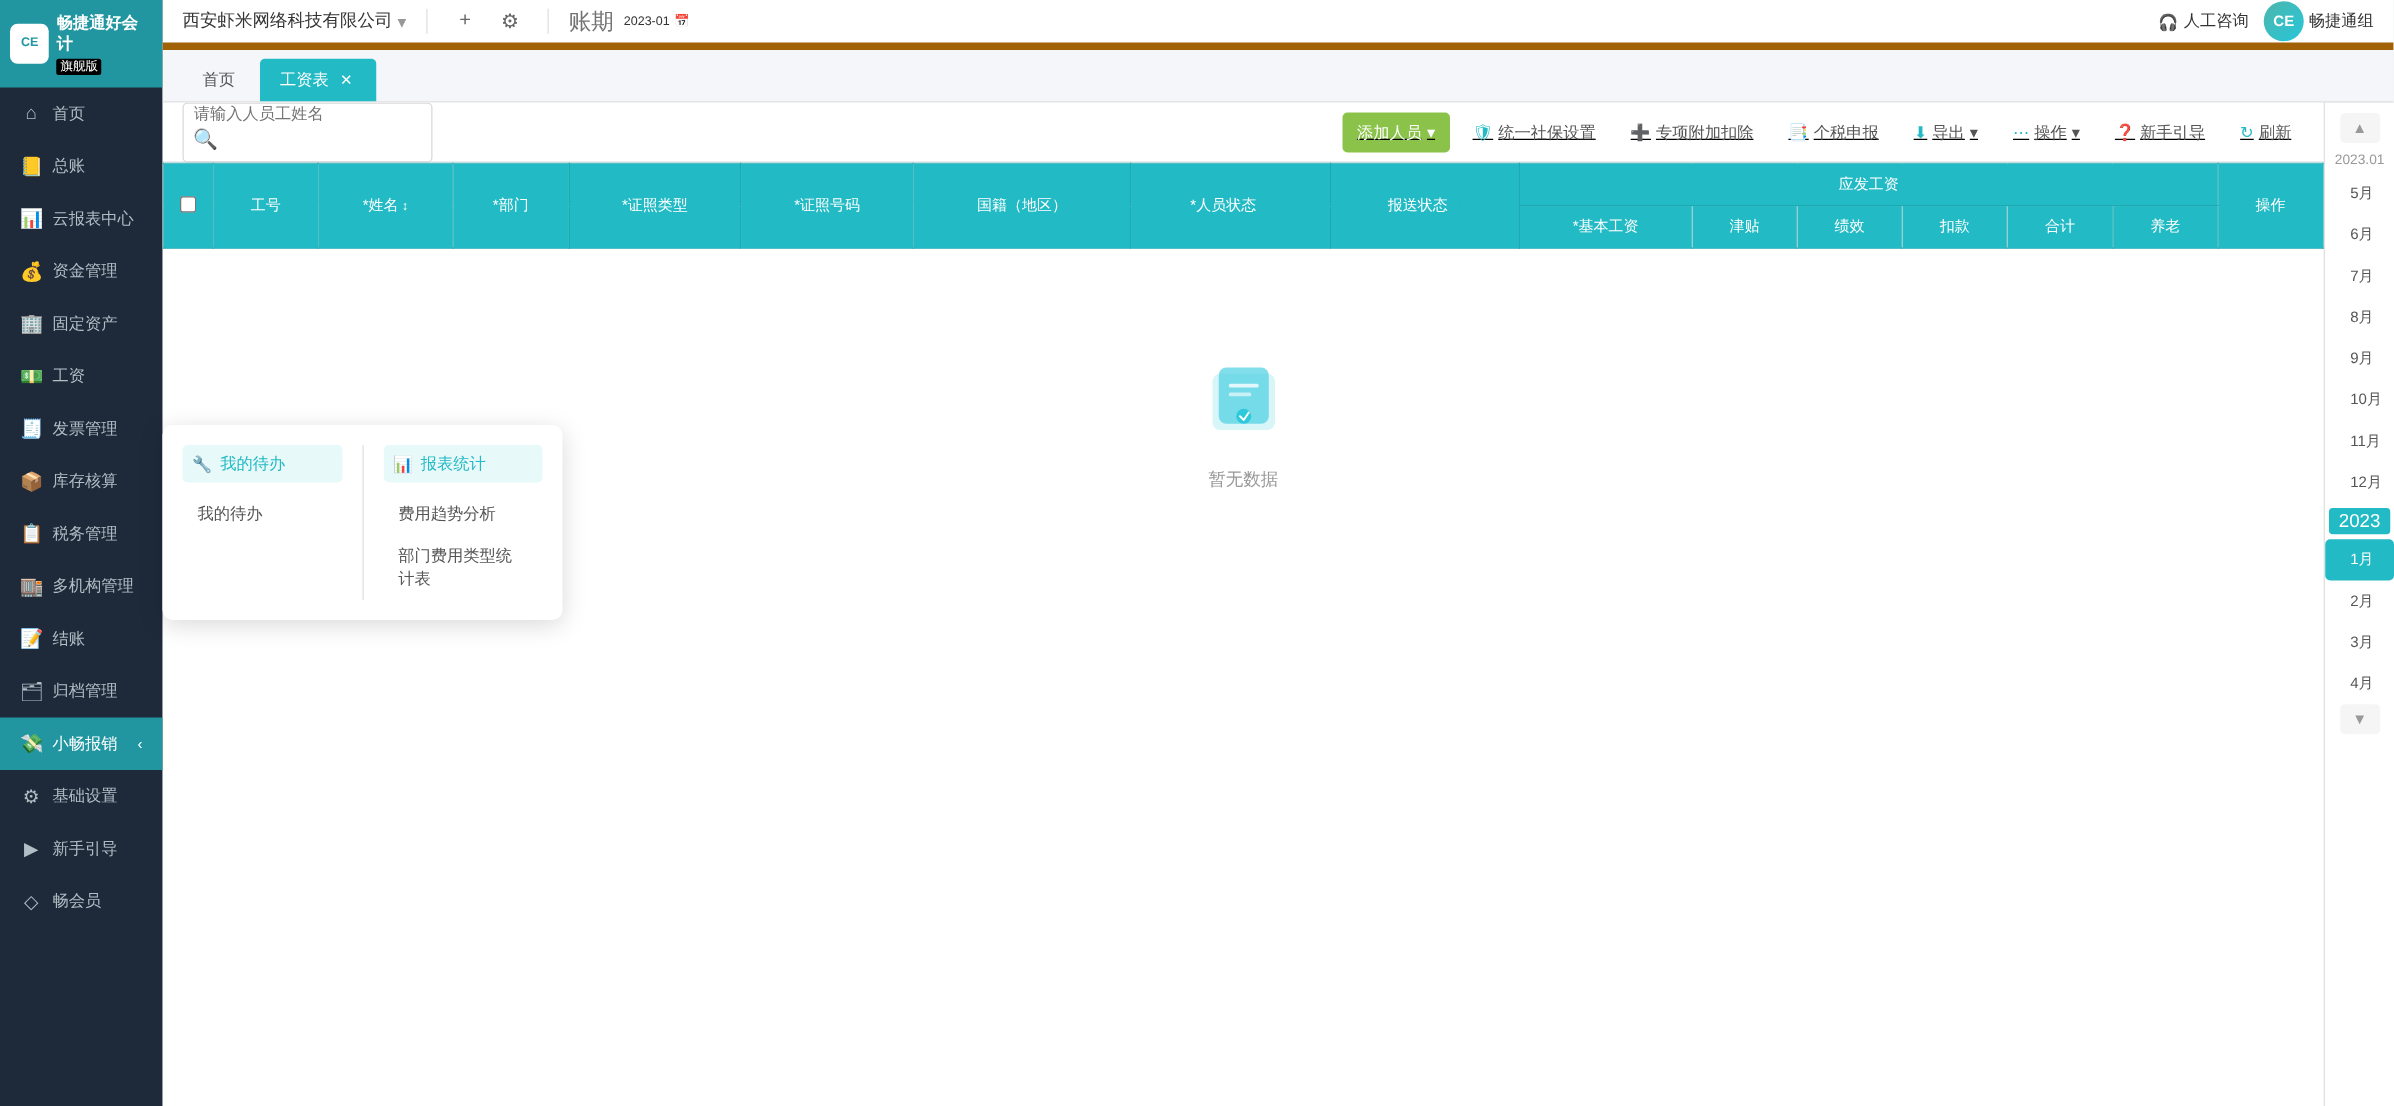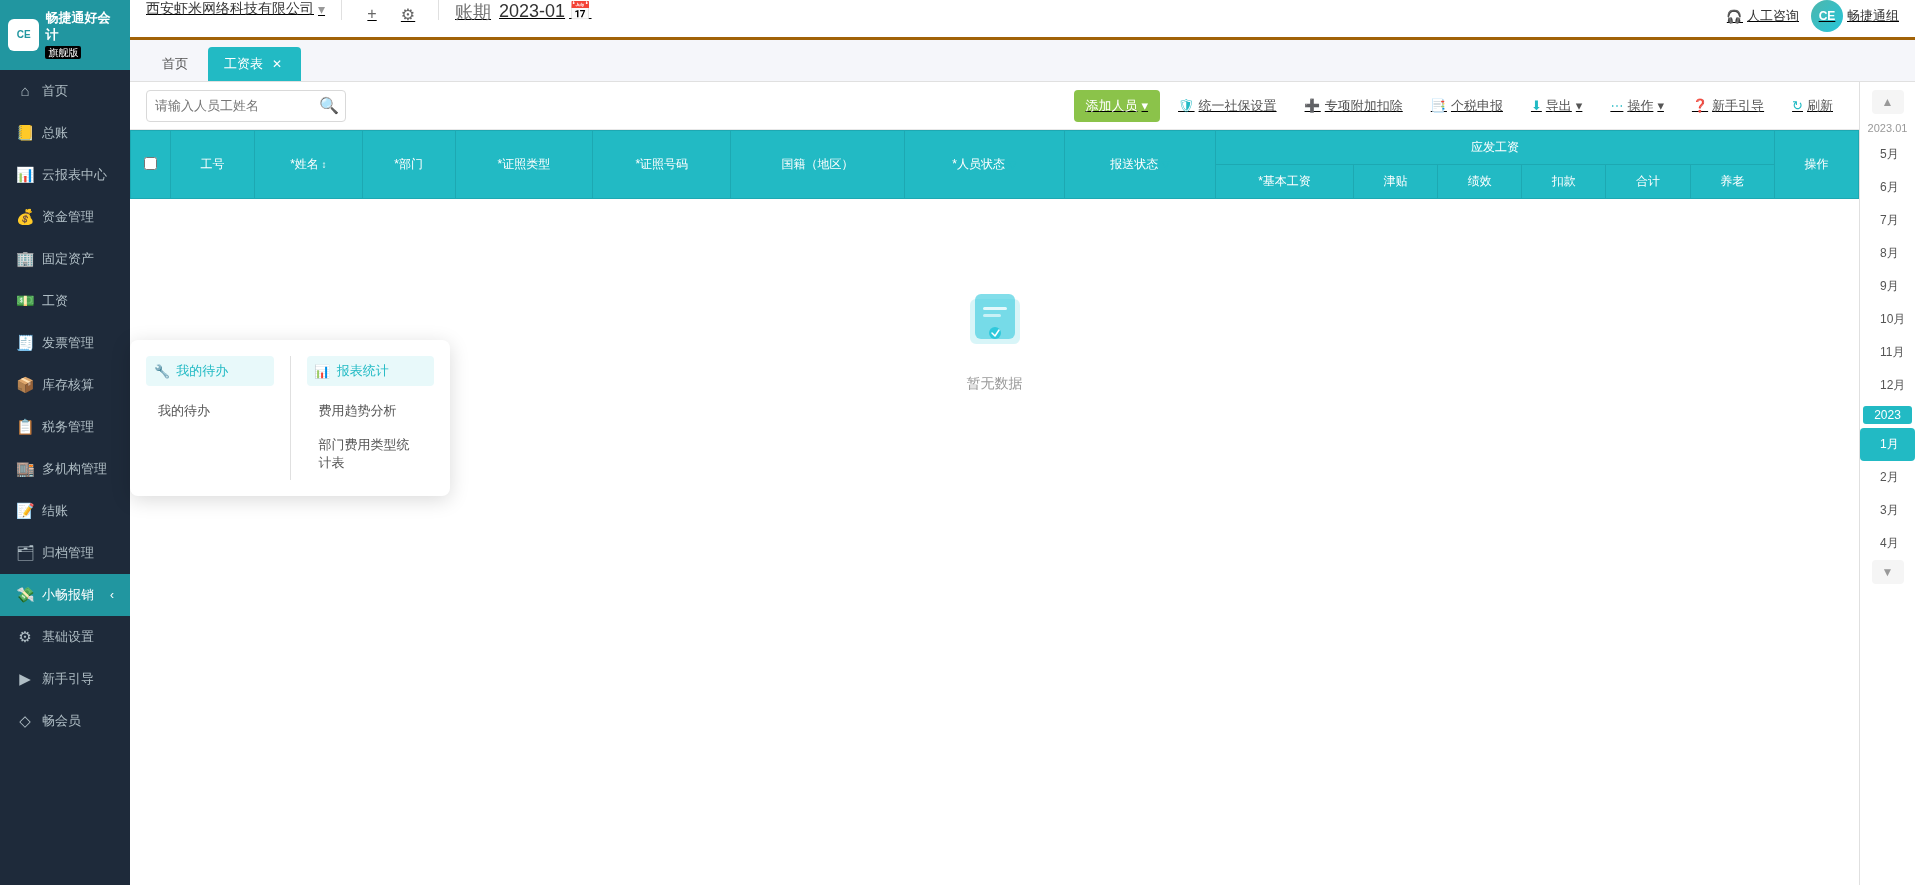--- a/index.html
+++ b/index.html
@@ -50,43 +50,42 @@
       display: flex;
       flex-direction: column;
       height: 885px;
       overflow: hidden;
     }
 
     
     .topbar {
       height: 40px;
       background: white;
-      border-bottom: 3px solid #a16207;
-      display: flex;
-      align-items: flex-start;
+      border-bottom: 6px solid #a16207;
+      display: flex;
+      align-items: center;
       padding: 0 16px;
       gap: 8px;
-      text-decoration: underline;
     }
     .company-name {
       font-size: 14px;
       color: #333;
       font-weight: 500;
       cursor: pointer;
       display: flex; align-items: center; gap: 4px;
     }
     .topbar-divider { width: 1px; height: 20px; background: #e0e0e0; margin: 0 8px; }
     .topbar-icon-btn {
       width: 28px; height: 28px;
       display: flex; align-items: center; justify-content: center;
       cursor: pointer; color: #666; font-size: 16px;
       border-radius: 4px;
     }
     .period-label { font-size: 18px; color: #737373; }
-    .period-value { font-size: 18px; color: #333; font-weight: 500; cursor: pointer; display: flex; align-items: center; gap: 4px; }
+    .period-value { font-size: 10px; color: #333; font-weight: 500; cursor: pointer; display: flex; align-items: center; gap: 4px; }
     .topbar-right { margin-left: auto; display: flex; align-items: center; gap: 12px; }
     .topbar-right-item { display: flex; align-items: center; gap: 4px; font-size: 13px; color: #333; cursor: pointer; }
     .avatar {
       width: 32px; height: 32px;
       background: linear-gradient(135deg, #4db6ac, #26c6da);
       border-radius: 50%;
       display: flex; align-items: center; justify-content: center;
       color: white; font-size: 12px; font-weight: bold;
     }
 
@@ -144,27 +143,28 @@
     .toolbar {
       height: 48px;
       background: white;
       border-bottom: 1px solid #e8e8e8;
       display: flex;
       align-items: center;
       padding: 0 16px;
       gap: 4px;
     }
     .search-box {
-      display: flex; align-items: center;
+      display: flex; align-items: flex-start;
       border: 1px solid #d9d9d9;
       border-radius: 4px;
       padding: 0 8px;
-      height: 32px;
+      height: 48px;
       width: 200px;
       gap: 4px;
+      flex-direction: column;
     }
     .search-input {
       border: none; outline: none;
       font-size: 13px; color: #999;
       background: transparent;
       width: 160px;
     }
     .toolbar-right { margin-left: auto; display: flex; align-items: center; gap: 8px; text-decoration: underline; }
     .btn-add {
       background: #8bc34a;
@@ -270,21 +270,21 @@
       white-space: nowrap;
     }
     .month-item.active {
       background: #22bac4;
       color: white;
       border-radius: 4px;
     }
     .month-year-badge {
       background: #22bac4;
       color: white;
-      font-size: 12px;
+      font-size: 15px;
       padding: 2px 4px;
       border-radius: 3px;
       margin: 4px 12px;
       width: 90%;
       text-align: center;
     }
 
     
     .dropdown-popup {
       position: absolute;

